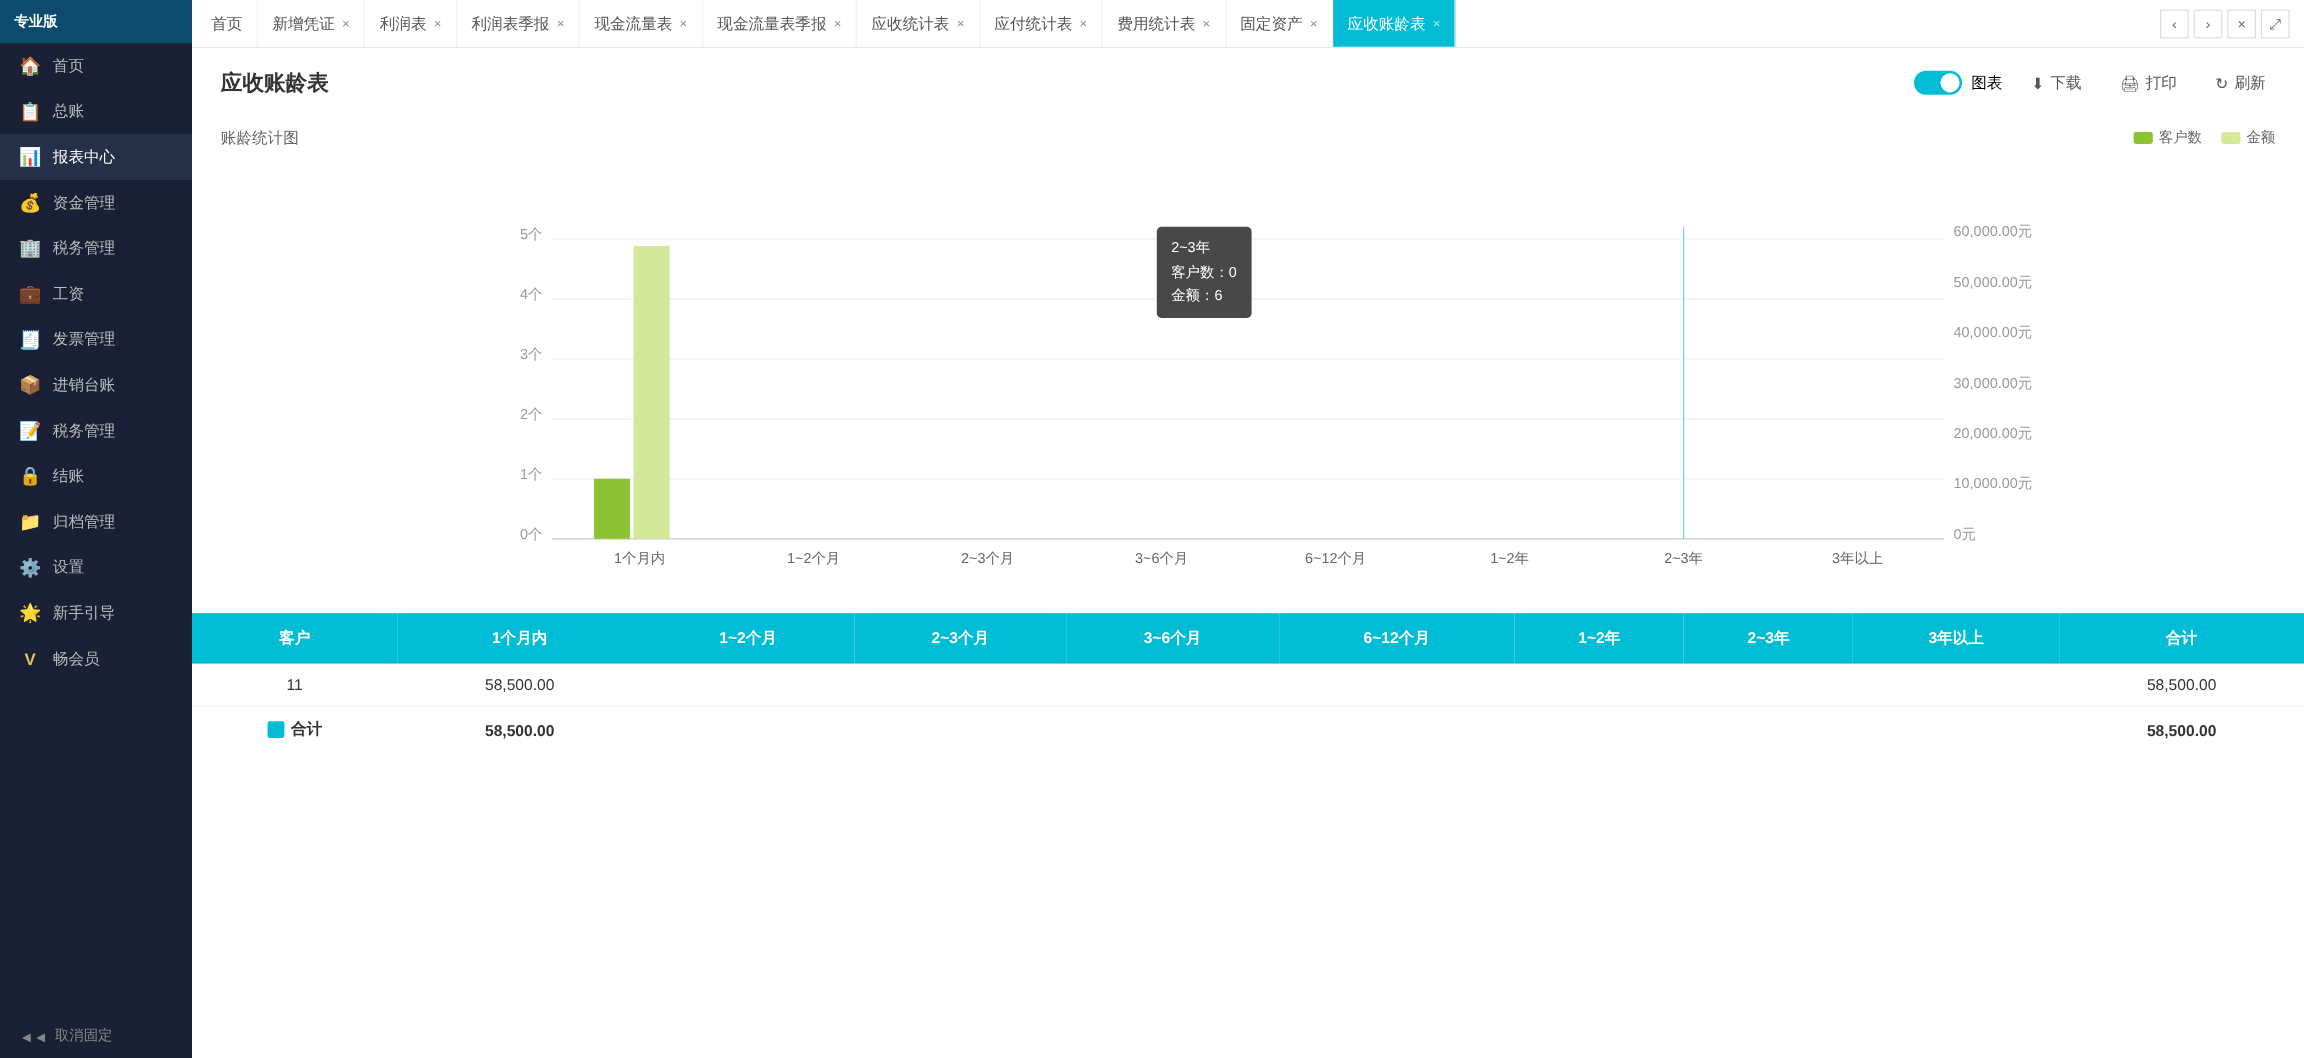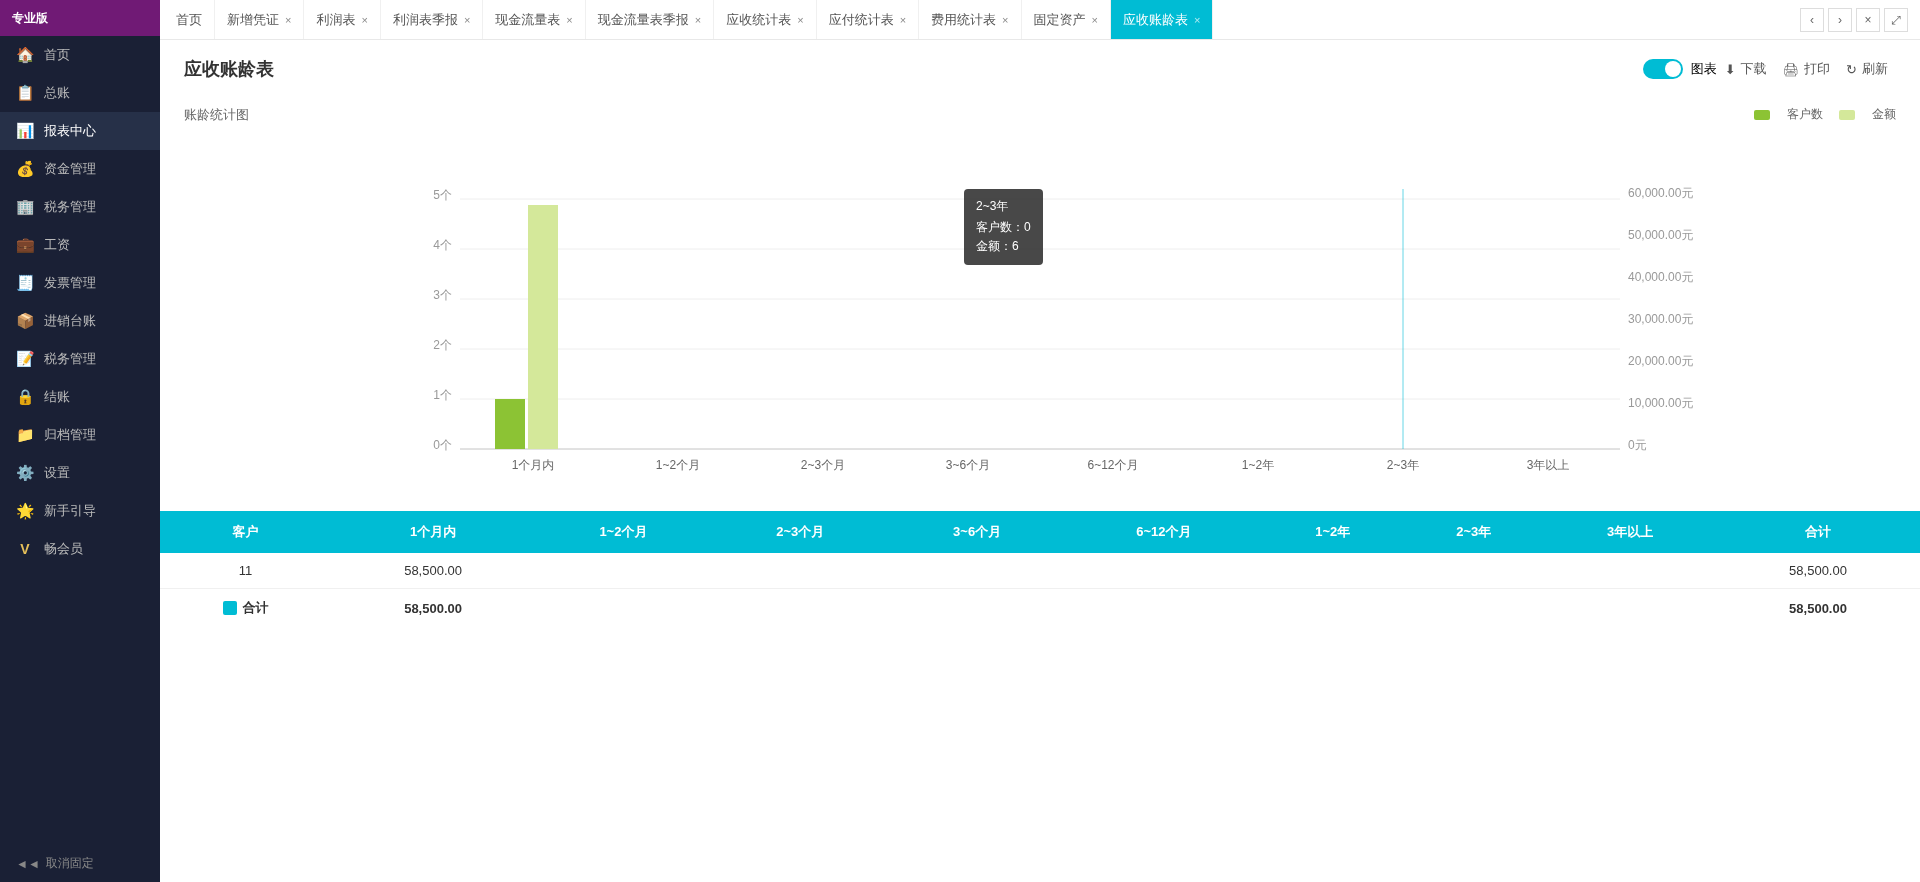--- a/index.html
+++ b/index.html
@@ -9,21 +9,21 @@
     .sidebar {
       width: 160px;
       background: #1a2035;
       color: #ccc;
       display: flex;
       flex-direction: column;
       flex-shrink: 0;
       height: 100%;
     }
     .sidebar-logo {
-      background: #701a75;
+      background: #0c4a6e;
       color: white;
       font-size: 12px;
       font-weight: bold;
       padding: 8px 12px;
       height: 36px;
       display: flex;
       align-items: center;
     }
     .sidebar-item {
       display: flex;
@@ -129,20 +129,21 @@
       background: #fff;
     }
     .page-title {
       font-size: 18px;
       font-weight: bold;
       color: #333;
     }
     .header-actions {
       display: flex;
       align-items: center;
+      gap: 16px;
     }
     .toggle-switch {
       display: flex;
       align-items: center;
       gap: 8px;
     }
     .toggle-track {
       width: 40px;
       height: 20px;
       background: #00bcd4;
@@ -185,21 +186,21 @@
       right: 24px;
       display: flex;
       align-items: center;
       gap: 16px;
       font-size: 12px;
       color: #666;
     }
     .legend-item {
       display: flex;
       align-items: center;
-      gap: 17px;
+      gap: 5px;
       justify-content: center;
     }
     .legend-color {
       width: 16px;
       height: 10px;
       border-radius: 2px;
     }
 
     
     .chart-svg-container {

